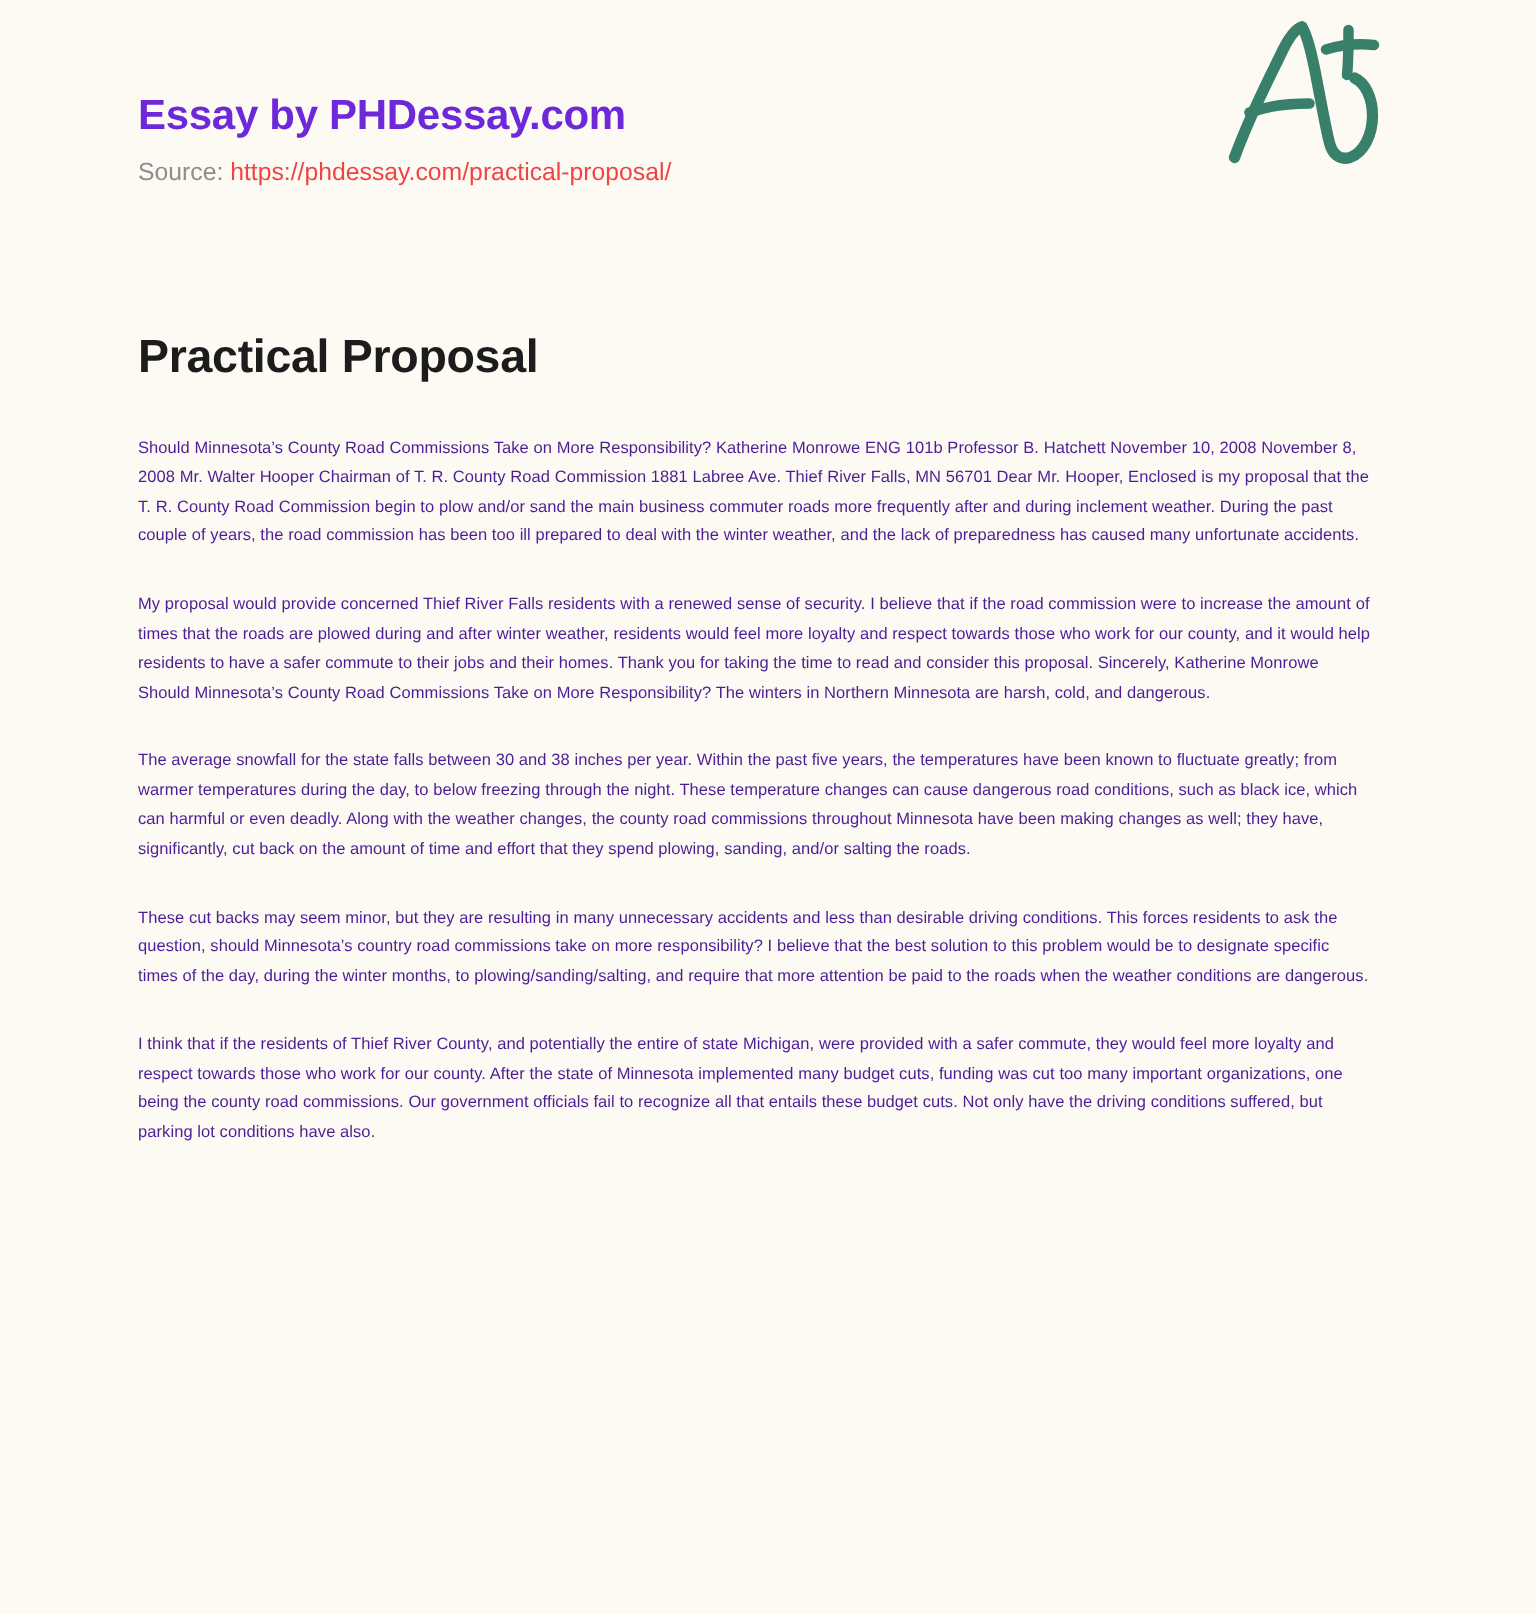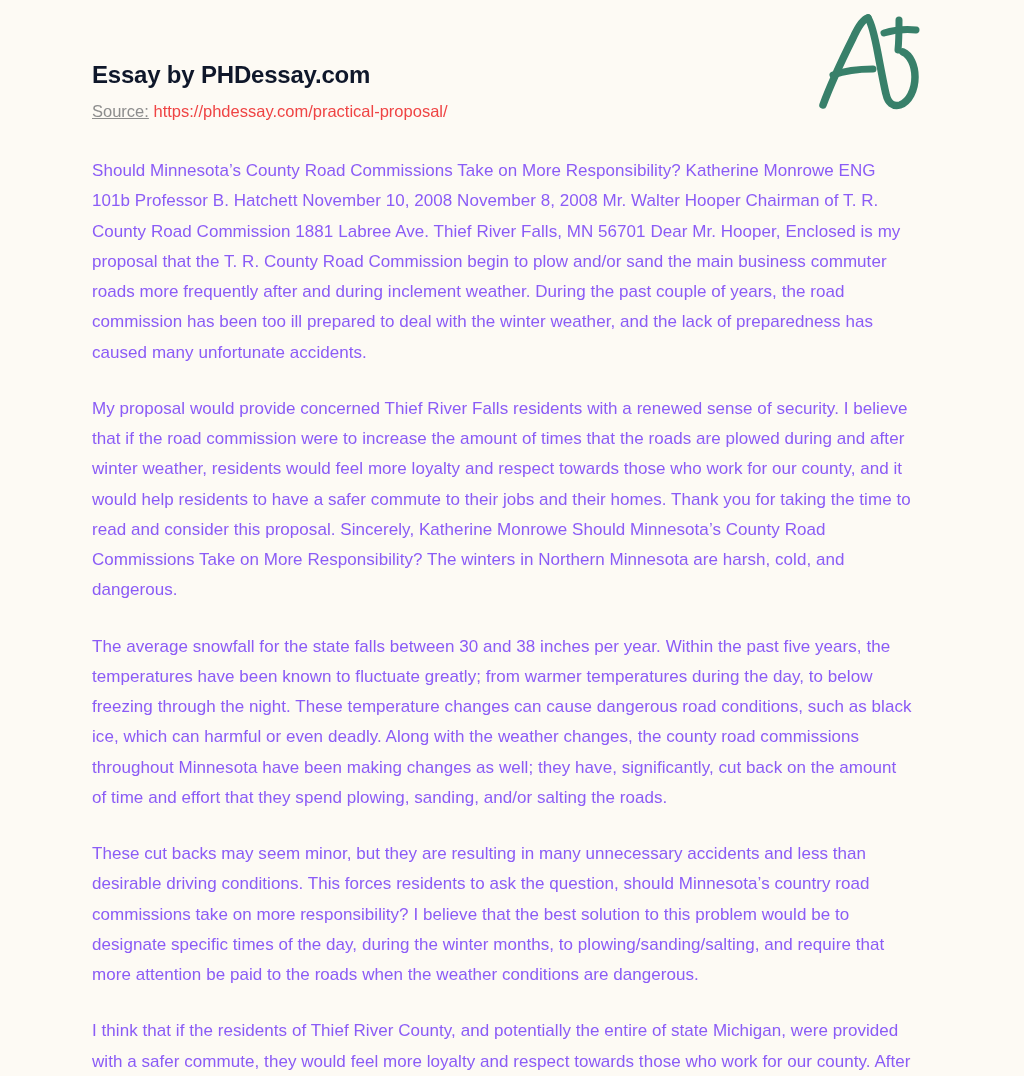--- a/index.html
+++ b/index.html
@@ -26,37 +26,36 @@
   }
 
   
   .header {
     position: relative;
     padding-top: 63px;
     height: 122px;
     box-sizing: border-box;
   }
   .brand-title {
-    font-size: 24px;
+    font-size: 28px;
     font-weight: bold;
-    color: #0f172a;
+    color: #6d28d9;
     letter-spacing: -0.2px;
     line-height: 1;
     margin: 0;
   }
   .source-line {
     margin-top: 16px;
     font-size: 16.5px;
     color: #8d8d8d;
     line-height: 1;
     white-space: nowrap;
   }
   .source-label {
     color: #8d8d8d;
-    text-decoration: underline;
   }
   .source-link {
     color: #ef4444;
     text-decoration: none;
   }
 
   .logo {
     position: absolute;
     top: 8px;
     right: 0px;
@@ -78,23 +77,23 @@
     color: #1c1c1c;
     letter-spacing: -0.2px;
     line-height: 1.15;
   }
 
   .article {
     padding-top: 34px;
   }
   .article p {
     margin: 0 17px 26px 0;
-    font-size: 17px;
+    font-size: 11px;
     line-height: 1.78;
-    color: #8b5cf6;
+    color: #4c1d95;
     text-align: left;
     letter-spacing: 0.05px;
   }
   .article p:last-child {
     margin-bottom: 0;
   }
 </style>
 </head>
 <body>
 
@@ -120,20 +119,21 @@
           <path d="M19 67 C 30 63, 45 61, 59 61" stroke-width="7"></path>
 
           <path d="M70 25 C 80 22, 92 21, 102 22" stroke-width="7"></path>
 
           <path d="M85 12 C 85 22, 85 33, 84 42" stroke-width="7"></path>
         </g>
       </svg>
     </div>
   </div>
 
+  <h2 class="doc-title">Practical Proposal</h2>
 
   <div class="article">
     <p>Should Minnesota’s County Road Commissions Take on More Responsibility? Katherine Monrowe ENG 101b Professor B. Hatchett November 10, 2008 November 8, 2008 Mr. Walter Hooper Chairman of T. R. County Road Commission 1881 Labree Ave. Thief River Falls, MN 56701 Dear Mr. Hooper, Enclosed is my proposal that the T. R. County Road Commission begin to plow and/or sand the main business commuter roads more frequently after and during inclement weather. During the past couple of years, the road commission has been too ill prepared to deal with the winter weather, and the lack of preparedness has caused many unfortunate accidents.</p>
     <p>My proposal would provide concerned Thief River Falls residents with a renewed sense of security. I believe that if the road commission were to increase the amount of times that the roads are plowed during and after winter weather, residents would feel more loyalty and respect towards those who work for our county, and it would help residents to have a safer commute to their jobs and their homes. Thank you for taking the time to read and consider this proposal. Sincerely, Katherine Monrowe Should Minnesota’s County Road Commissions Take on More Responsibility? The winters in Northern Minnesota are harsh, cold, and dangerous.</p>
     <p>The average snowfall for the state falls between 30 and 38 inches per year. Within the past five years, the temperatures have been known to fluctuate greatly; from warmer temperatures during the day, to below freezing through the night. These temperature changes can cause dangerous road conditions, such as black ice, which can harmful or even deadly. Along with the weather changes, the county road commissions throughout Minnesota have been making changes as well; they have, significantly, cut back on the amount of time and effort that they spend plowing, sanding, and/or salting the roads.</p>
     <p>These cut backs may seem minor, but they are resulting in many unnecessary accidents and less than desirable driving conditions. This forces residents to ask the question, should Minnesota’s country road commissions take on more responsibility? I believe that the best solution to this problem would be to designate specific times of the day, during the winter months, to plowing/sanding/salting, and require that more attention be paid to the roads when the weather conditions are dangerous.</p>
     <p>I think that if the residents of Thief River County, and potentially the entire of state Michigan, were provided with a safer commute, they would feel more loyalty and respect towards those who work for our county. After the state of Minnesota implemented many budget cuts, funding was cut too many important organizations, one being the county road commissions. Our government officials fail to recognize all that entails these budget cuts. Not only have the driving conditions suffered, but parking lot conditions have also.</p>
 
   </div>
 

